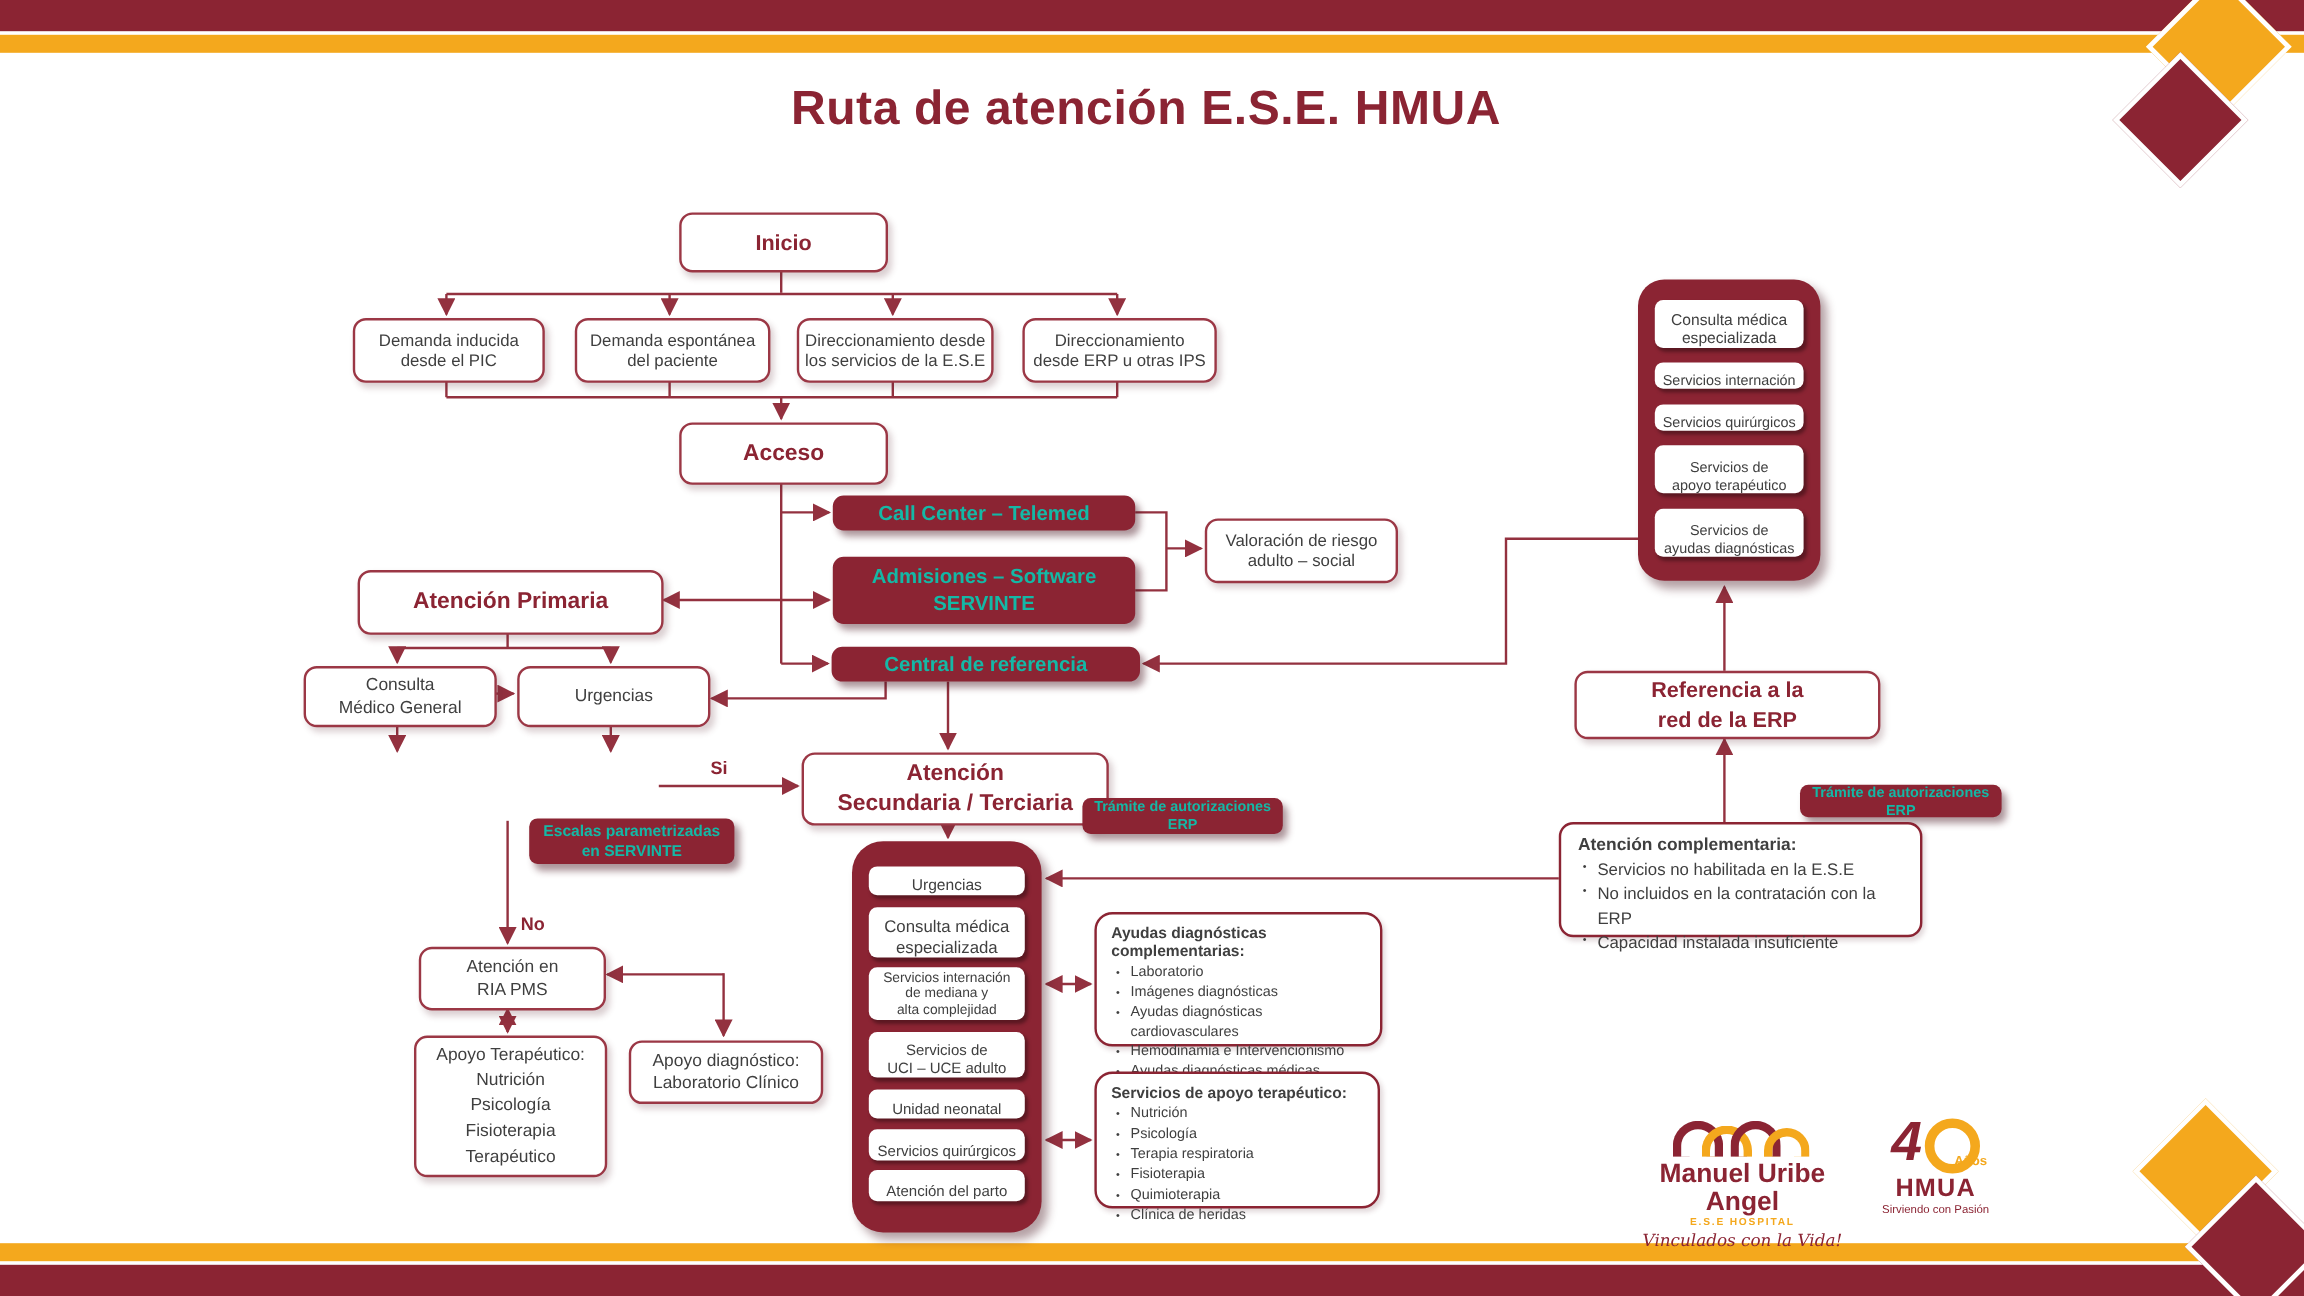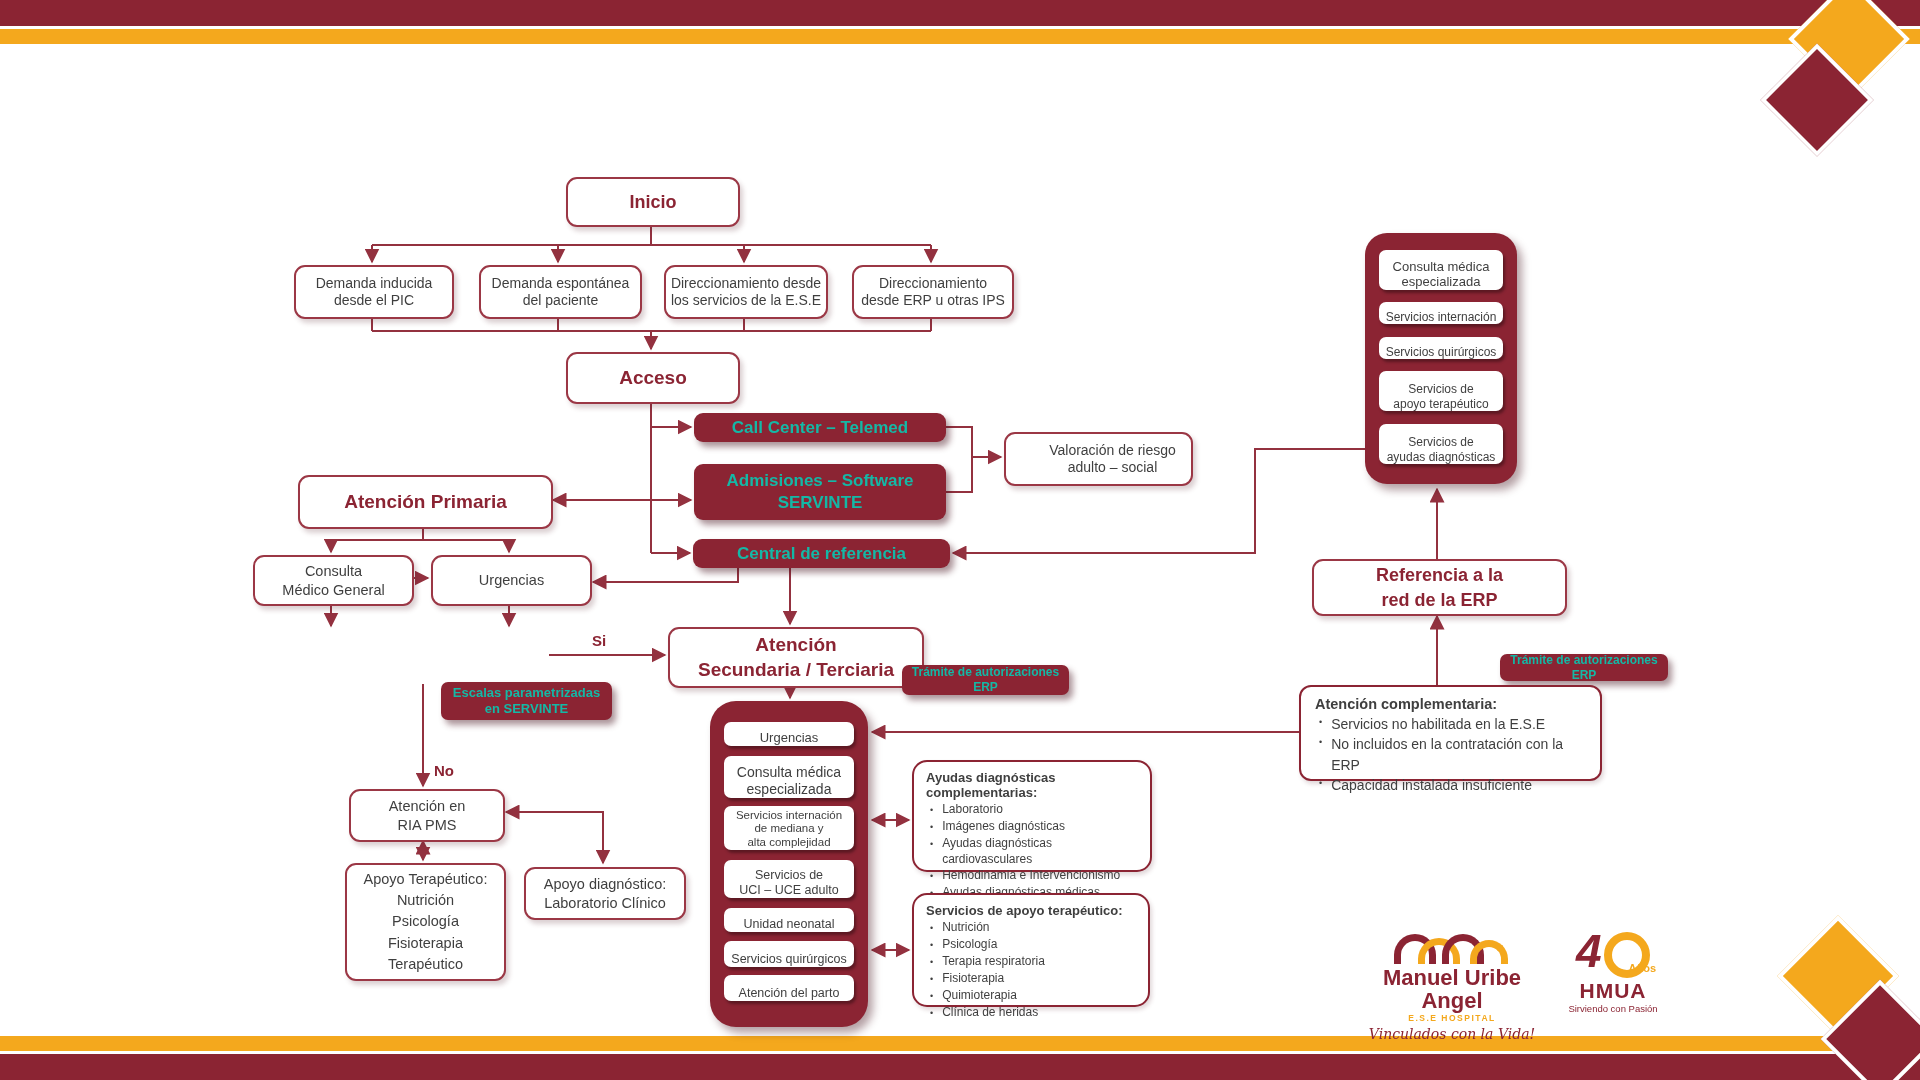--- a/index.html
+++ b/index.html
@@ -75,20 +75,21 @@
   <div class="band b-top-maroon"></div>
   <div class="band b-top-gold"></div>
   <div class="band b-bot-gold"></div>
   <div class="band b-bot-maroon"></div>
 
   <div class="diamond d-gold" style="left:1806px;top:-4px;width:78px;height:78px;"></div>
   <div class="diamond d-maroon" style="left:1777px;top:60px;width:72px;height:72px;"></div>
   <div class="diamond d-gold" style="left:1795px;top:933px;width:78px;height:78px;"></div>
   <div class="diamond d-maroon" style="left:1838px;top:997px;width:76px;height:76px;"></div>
 
+  <h1 class="title">Ruta de atención  E.S.E. HMUA</h1>
 
   <svg class="wires" width="1920" height="1080" viewBox="0 0 1920 1080">
     <defs>
       <marker id="ah" viewBox="0 0 10 10" refX="9" refY="5" markerWidth="7.5" markerHeight="7.5" orient="auto-start-reverse">
         <path d="M0,0 L10,5 L0,10 z" fill="#93313F"></path>
       </marker>
     </defs>
     <g stroke="#93313F" stroke-width="2" fill="none">
       <path d="M651,222 V244"></path>
       <path d="M372,245 H931"></path>
@@ -165,21 +166,21 @@
       <span>Call Center – Telemed</span>
     </div>
   <div class="dark" style="left:694px;top:464px;width:252px;height:56px;font-size:17px;line-height:1.3;">
     <span class="ln">Admisiones – Software</span>
       <span class="ln">SERVINTE</span>
   </div>
   <div class="dark" style="left:693px;top:539px;width:257px;height:29px;font-size:17px;">
       <span>Central de referencia</span>
     </div>
 
-  <div class="box" style="left:1004px;top:432px;width:157px;height:50px;font-size:14px;padding-left:28px;">
+  <div class="box" style="left:1004px;top:432px;width:157px;height:50px;font-size:14px;">
     <span class="ln">Valoración de riesgo</span>
       <span class="ln">adulto – social</span>
   </div>
 
   <div class="box head" style="left:298px;top:475px;width:251px;height:50px;">
       <span>Atención Primaria</span>
     </div>
 
   <div class="box" style="left:253px;top:555px;width:157px;height:47px;">
     <span class="ln">Consulta</span>

